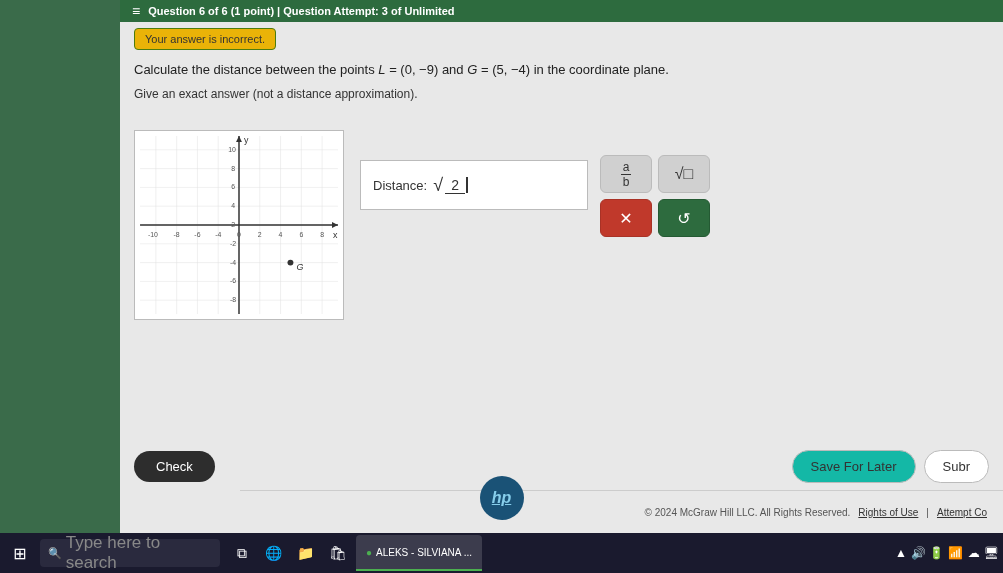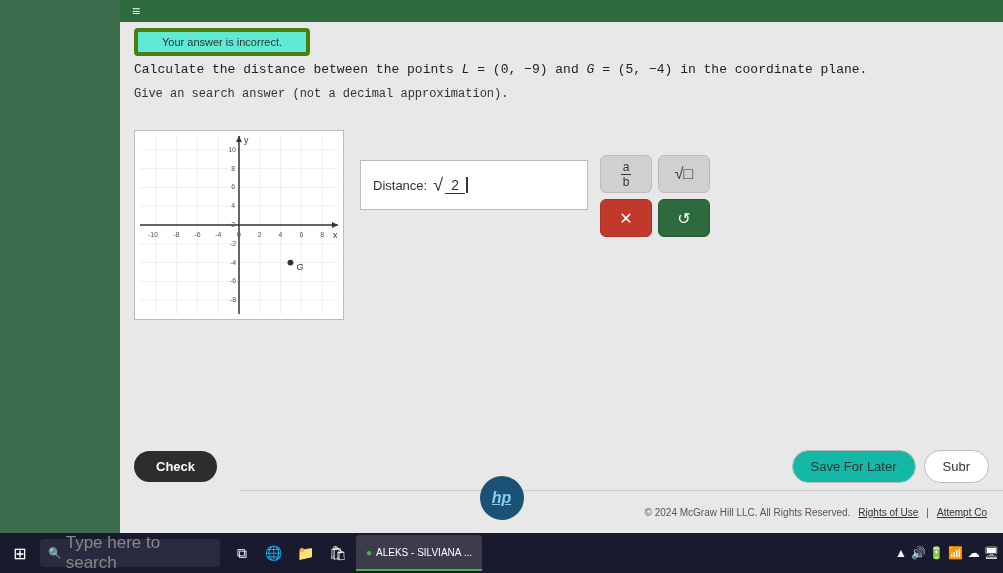--- a/index.html
+++ b/index.html
@@ -50,35 +50,34 @@
       color: white;
       font-size: 11px;
       font-weight: bold;
     }
 
     
     .incorrect-banner {
       position: absolute;
       top: 28px;
       left: 14px;
-      background: #5eead4;
-      border: 4px solid #4d7c0f;
+      background: #eab308;
+      border: 1px solid #4d7c0f;
       border-radius: 4px;
-      padding: 4px 24px;
+      padding: 4px 10px;
       font-size: 11px;
       color: #333;
     }
 
     
     .question-body {
       position: absolute;
       top: 60px;
       left: 14px;
       right: 14px;
-      font-family: Liberation Mono, monospace;
     }
 
     .question-text {
       font-size: 13px;
       color: #222;
       line-height: 1.6;
       margin-bottom: 6px;
     }
 
     .sub-text {
@@ -207,21 +206,21 @@
     }
 
     .check-btn {
       background: #2d2d2d;
       color: white;
       border: none;
       border-radius: 20px;
       padding: 8px 22px;
       font-size: 13px;
       cursor: pointer;
-      font-weight: bold;
+      font-weight: normal;
     }
 
     .right-btns {
       display: flex;
       gap: 8px;
     }
 
     .save-btn {
       background: #14b8a6;
       color: #333;
@@ -404,33 +403,34 @@
 <body>
 
 <div class="screen">
 
   <div class="left-panel"></div>
 
   <div class="main-content">
 
     <div class="header-bar">
       <span class="hamburger-icon">≡</span>
+      <span class="header-title">Question 6 of 6 (1 point)  |  Question Attempt: 3 of Unlimited</span>
     </div>
 
     <div class="incorrect-banner">
       <span>Your answer is incorrect.</span>
     </div>
 
     <div class="question-body">
       <div class="question-text">
         <span>Calculate the distance between the points </span><span class="math-italic">L</span><span> = (0, −9)</span>
         <span>and</span>
         <span class="math-italic">G</span><span> = (5, −4)</span><span> in the coordinate plane.</span>
       </div>
-      <div class="sub-text">Give an search answer (not a decimal approximation).</div>
+      <div class="sub-text">Give an exact answer (not a distance approximation).</div>
     </div>
 
     <div class="graph-area">
       <svg class="graph-svg" viewBox="0 0 210 190">
 
         <rect width="210" height="190" fill="white"></rect>
 
         <g stroke="#e0e0e0" stroke-width="0.5">
 
           <line x1="21" y1="5" x2="21" y2="185"></line>

